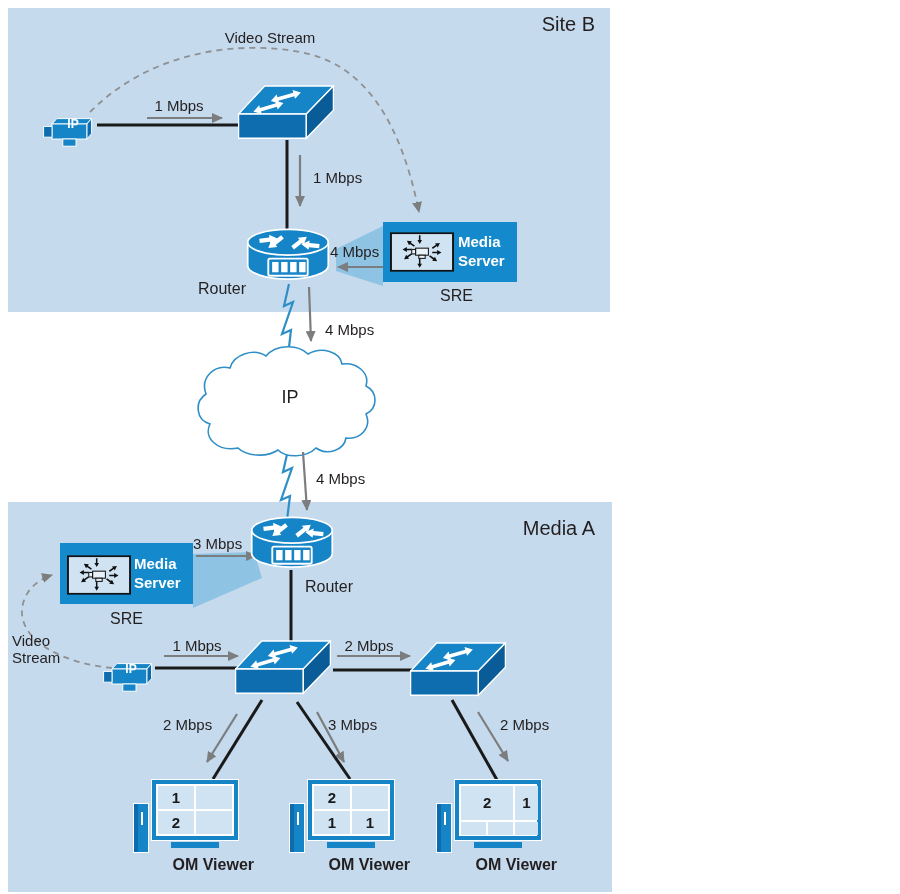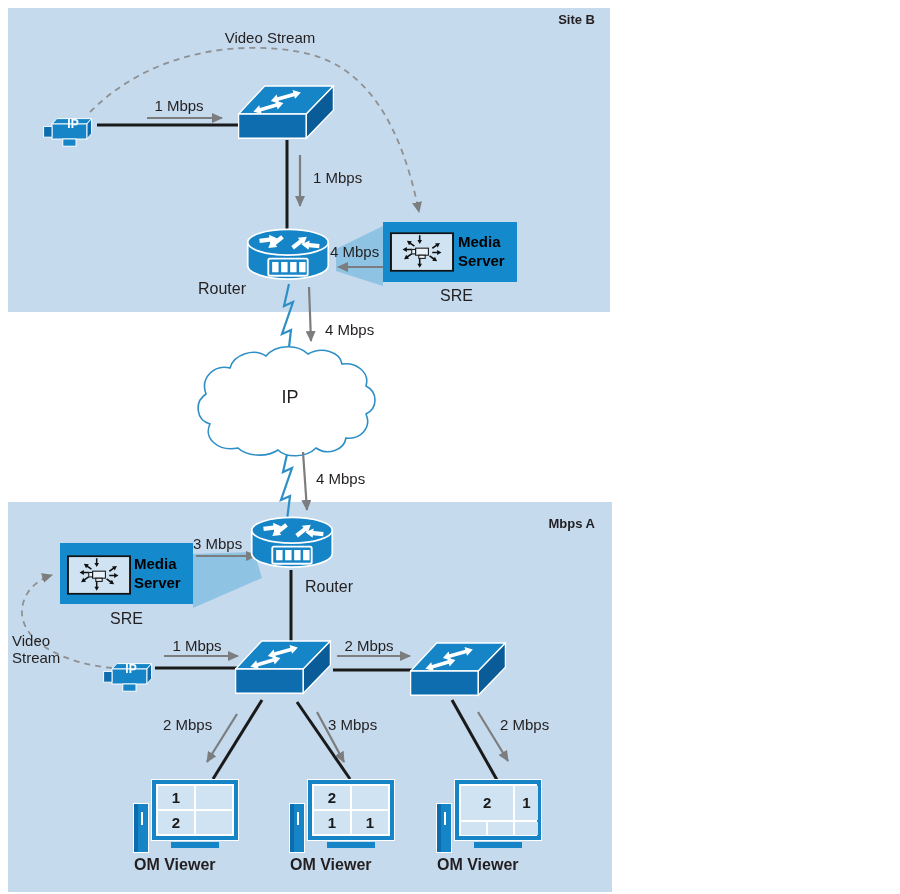--- a/index.html
+++ b/index.html
@@ -5,42 +5,42 @@
   html,body{margin:0;padding:0;background:#ffffff;}
   #stage{
     position:relative;width:900px;height:894px;background:#ffffff;overflow:hidden;
     font-family:"Liberation Sans",sans-serif;color:#231f20;
   }
   .panel{position:absolute;background:#c5daed;}
   .lbl{position:absolute;font-weight:400;font-size:15px;line-height:1.1;white-space:nowrap;}
   .lbl.center{text-align:center;}
   .lbl.right{text-align:right;}
   .lbl.wrap{white-space:normal;}
-  .site-title{font-size:13px;font-weight:700;}
+  .site-title{font-size:20px;font-weight:400;}
   .dev{position:absolute;}
   svg{display:block;}
   .overlay{position:absolute;left:0;top:0;}
   
   .srv-box{position:absolute;background:#1489cb;}
-  .srv-text{position:absolute;color:#000000;font-weight:700;font-size:15px;line-height:1.25;white-space:normal;}
+  .srv-text{position:absolute;color:#ffffff;font-weight:700;font-size:15px;line-height:1.25;white-space:normal;}
   .cam-ip{position:absolute;color:#ffffff;font-weight:700;font-size:12px;text-align:center;}
   
   .viewer{position:absolute;width:120px;}
   .tower{position:absolute;width:14px;height:48px;outline:1px solid #fff;
          background:linear-gradient(90deg,#0d6cae 0 4px,#1585c7 4px);}
   .tower .slot{position:absolute;left:7px;top:8px;width:2px;height:13px;background:#fff;}
   .monitor{position:absolute;width:86px;height:60px;border:4px solid #1585c7;outline:1px solid #fff;background:#fff;box-sizing:border-box;padding:2px;}
   .screen{width:100%;height:100%;display:grid;gap:2px;background:#fff;}
   .screen.g4{grid-template-columns:1fr 1fr;grid-template-rows:1fr 1fr;}
   .screen.g-big{grid-template-columns:34% 34% 30%;grid-template-rows:70% 28%;}
   .cell{background:#cfe3f2;display:flex;align-items:center;justify-content:center;
         font-size:15px;font-weight:700;color:#1a1a1a;}
   .cell.big{grid-column:1/3;grid-row:1;}
   .stand{position:absolute;width:48px;height:6px;background:#1585c7;}
-  .viewer-label{position:absolute;font-weight:700;font-size:16px;text-align:left;width:120px;}
+  .viewer-label{position:absolute;font-weight:700;font-size:16px;text-align:right;width:120px;}
 </style>
 </head>
 <body>
 
 <div id="stage">
 
   <div class="panel" style="left:8px;top:8px;width:602px;height:304px;"></div>
   <div class="panel" style="left:8px;top:502px;width:604px;height:390px;"></div>
 
   <svg width="0" height="0" style="position:absolute" aria-hidden="true">
@@ -178,21 +178,21 @@
         <use href="#sym-mediaicon"></use>
       </svg>
     <div class="srv-text" style="left:75px;top:11px;width:56px;">Media Server</div>
   </div>
   <div class="lbl" style="left:440px;top:287px;font-size:16px;">SRE</div>
 
   <div class="lbl" style="left:325px;top:322px;">4 Mbps</div>
   <div class="lbl center" style="left:268px;top:388px;width:44px;font-size:18px;">IP</div>
   <div class="lbl" style="left:316px;top:471px;">4 Mbps</div>
 
-  <div class="lbl site-title right" style="left:510px;top:517px;width:85px;">Mbps A</div>
+  <div class="lbl site-title right" style="left:510px;top:517px;width:85px;">Media A</div>
 
   <div class="dev" style="left:248px;top:514px;width:88px;height:60px;">
     <svg width="88" height="60" viewBox="0 0 100 70">
         <use href="#sym-router"></use>
       </svg>
   </div>
   <div class="lbl" style="left:305px;top:578px;font-size:16px;">Router</div>
 
   <div class="lbl" style="left:193px;top:536px;">3 Mbps</div>
 

